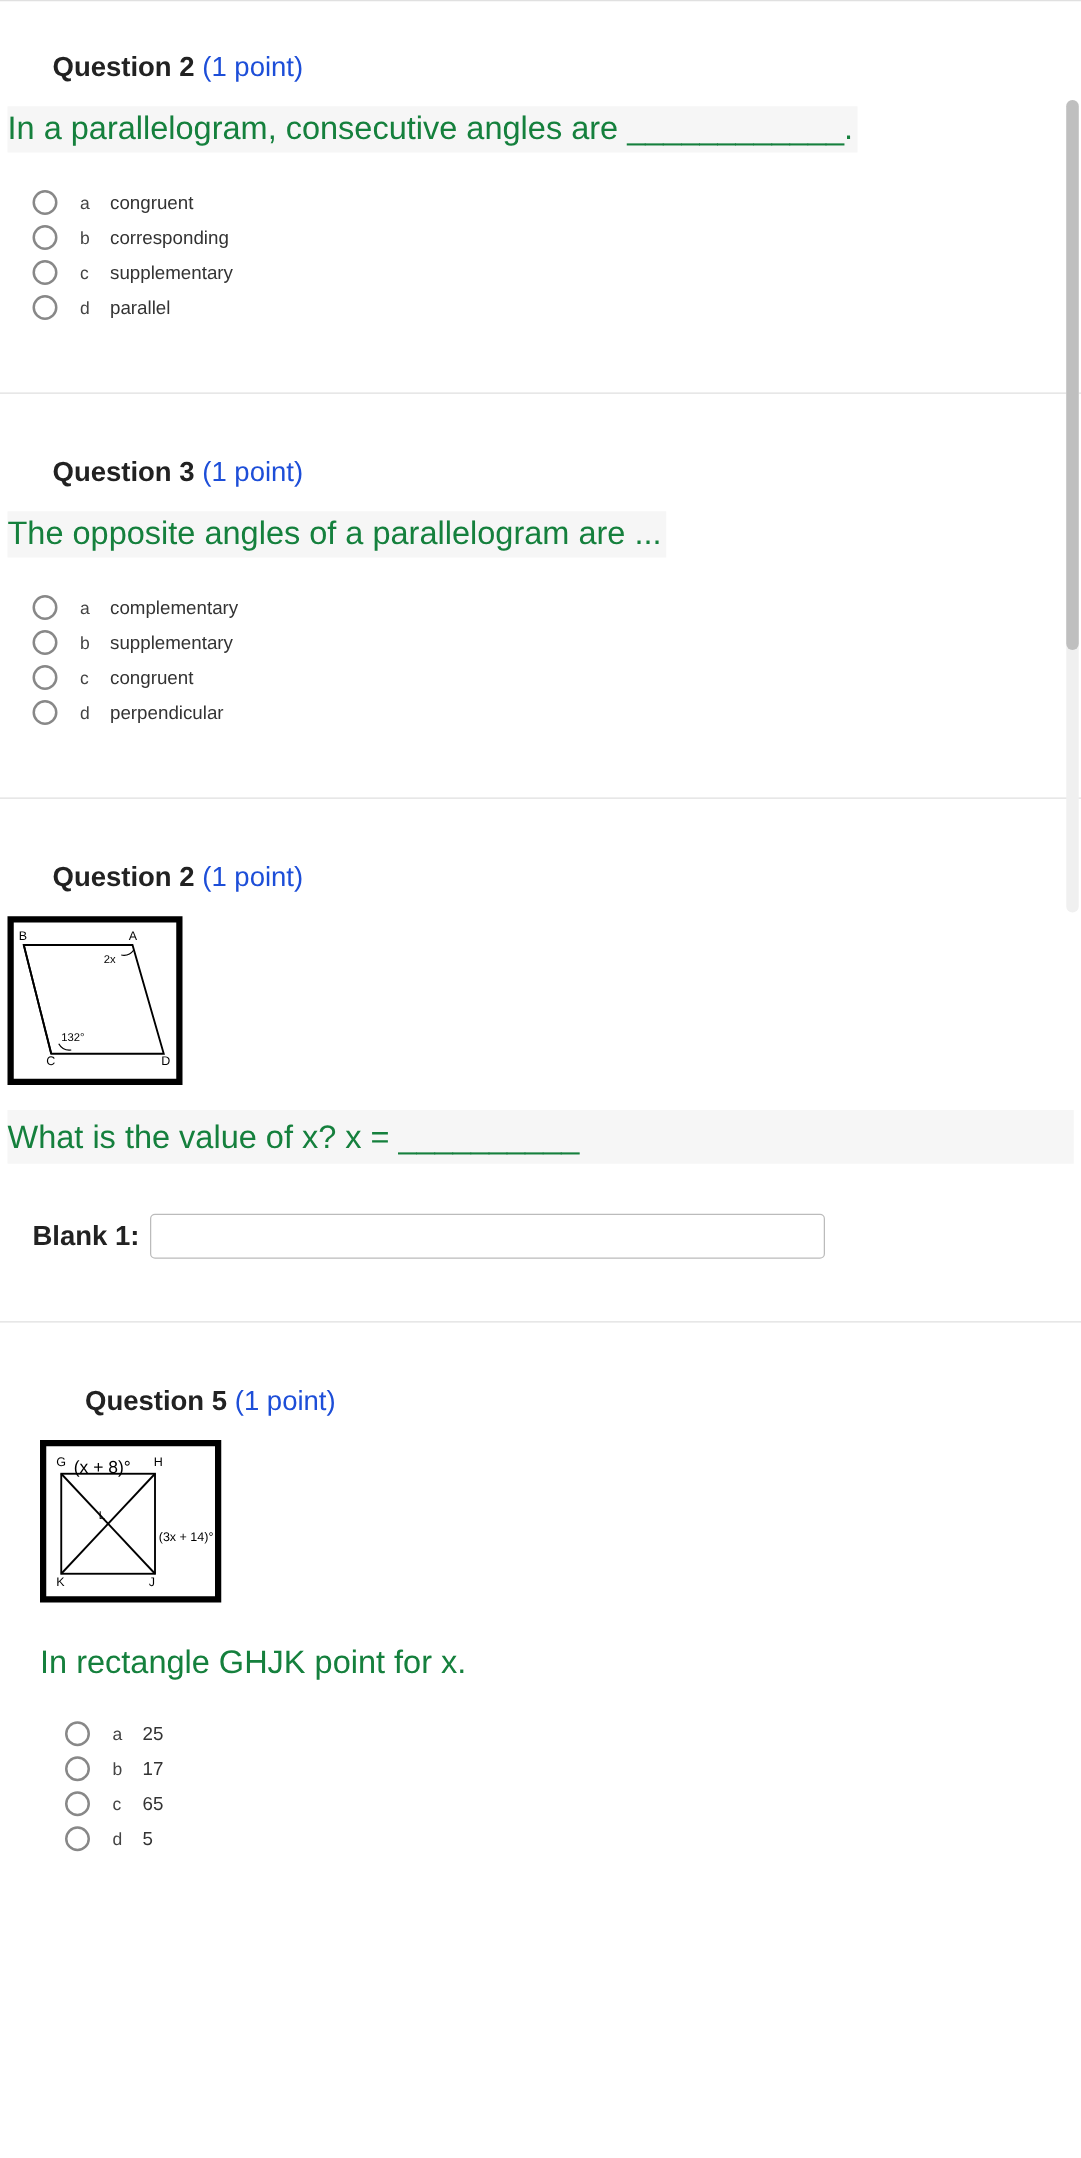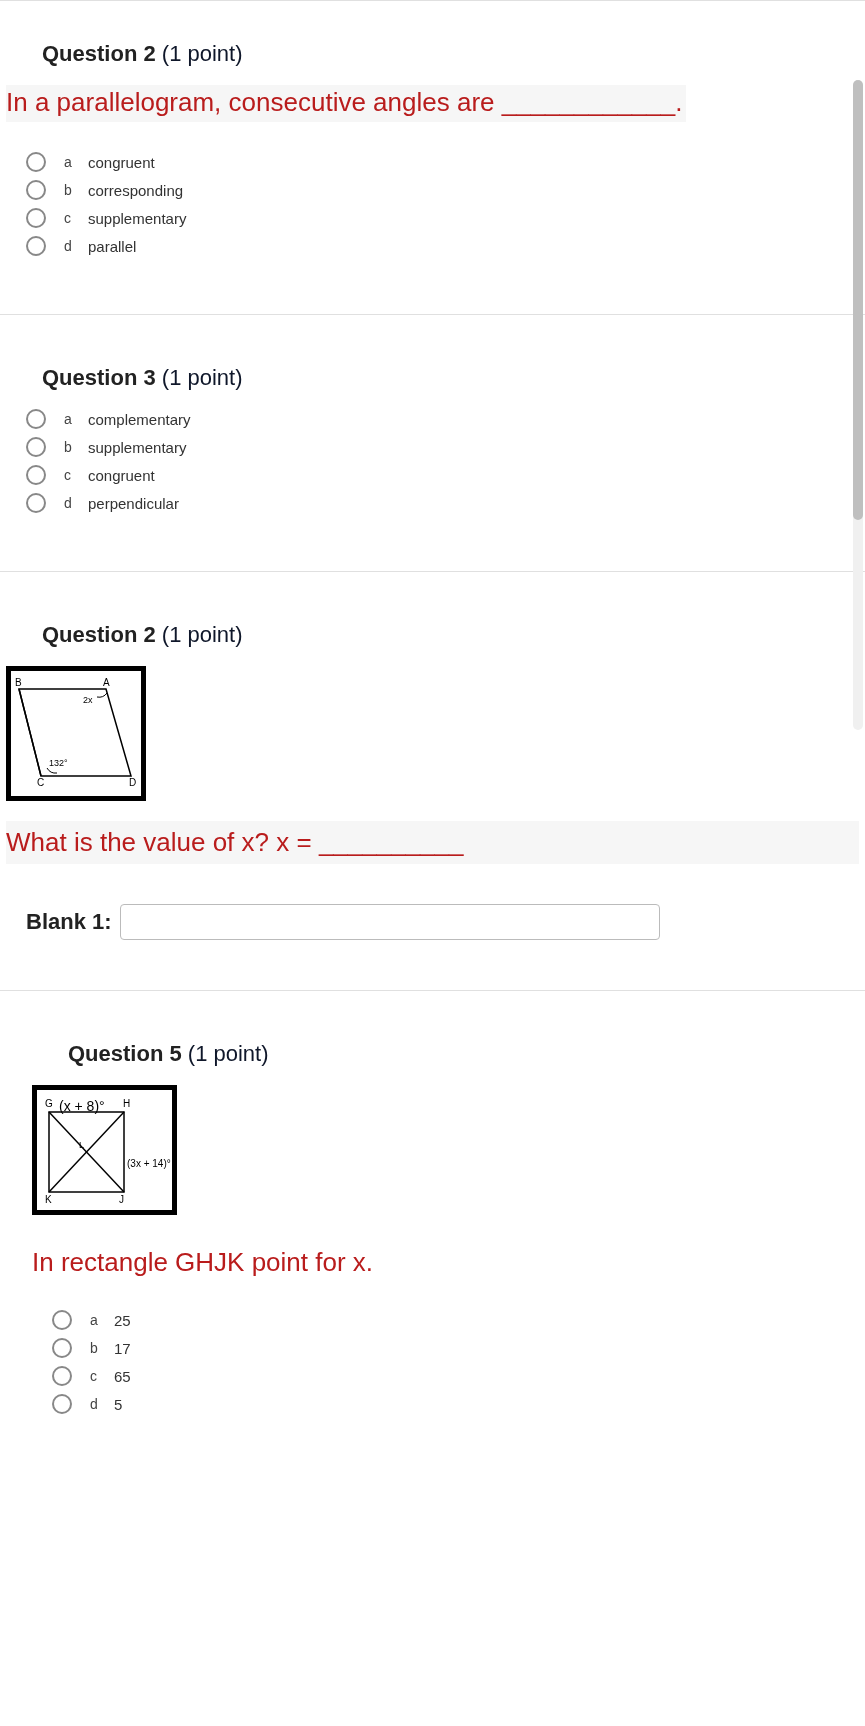--- a/index.html
+++ b/index.html
@@ -37,24 +37,24 @@
     padding: 0 6px 50px 6px;
     border-bottom: 1px solid #e0e0e0;
     margin-bottom: 50px;
   }
   .question-block.last { border-bottom: none; margin-bottom: 0; padding-bottom: 10px; padding-left: 32px;}
   .q-header {
     font-size: 22px;
     margin-bottom: 18px;
   }
   .q-header .qnum { font-weight: 700; color: #222; margin-left: 36px; }
-  .q-header .qpts { font-weight: 400; color: #0f172a; }
+  .q-header .qpts { font-weight: 400; color: #1d4ed8; }
   .q-prompt {
     font-size: 26px;
-    color: #b91c1c;
+    color: #15803d;
     margin-bottom: 30px;
     line-height: 1.35;
   }
   .q-prompt.bg { background: #f6f6f6; display: inline-block; padding: 0 4px 2px 0;}
   .options {
     padding-left: 20px;
   }
   .option-row {
     display: flex;
     align-items: center;
@@ -151,20 +151,21 @@
         <div class="opt-text">parallel</div>
       </div>
     </div>
   </div>
 
   <div class="question-block">
     <div class="q-header">
       <span class="qnum">Question 3</span>
       <span class="qpts">(1 point)</span>
     </div>
+    <div class="q-prompt bg">The opposite angles of a parallelogram are ...</div>
     <div class="options">
       <div class="option-row">
         <div class="radio"></div>
         <div class="opt-letter">a</div>
         <div class="opt-text">complementary</div>
       </div>
       <div class="option-row">
         <div class="radio"></div>
         <div class="opt-letter">b</div>
         <div class="opt-text">supplementary</div>

